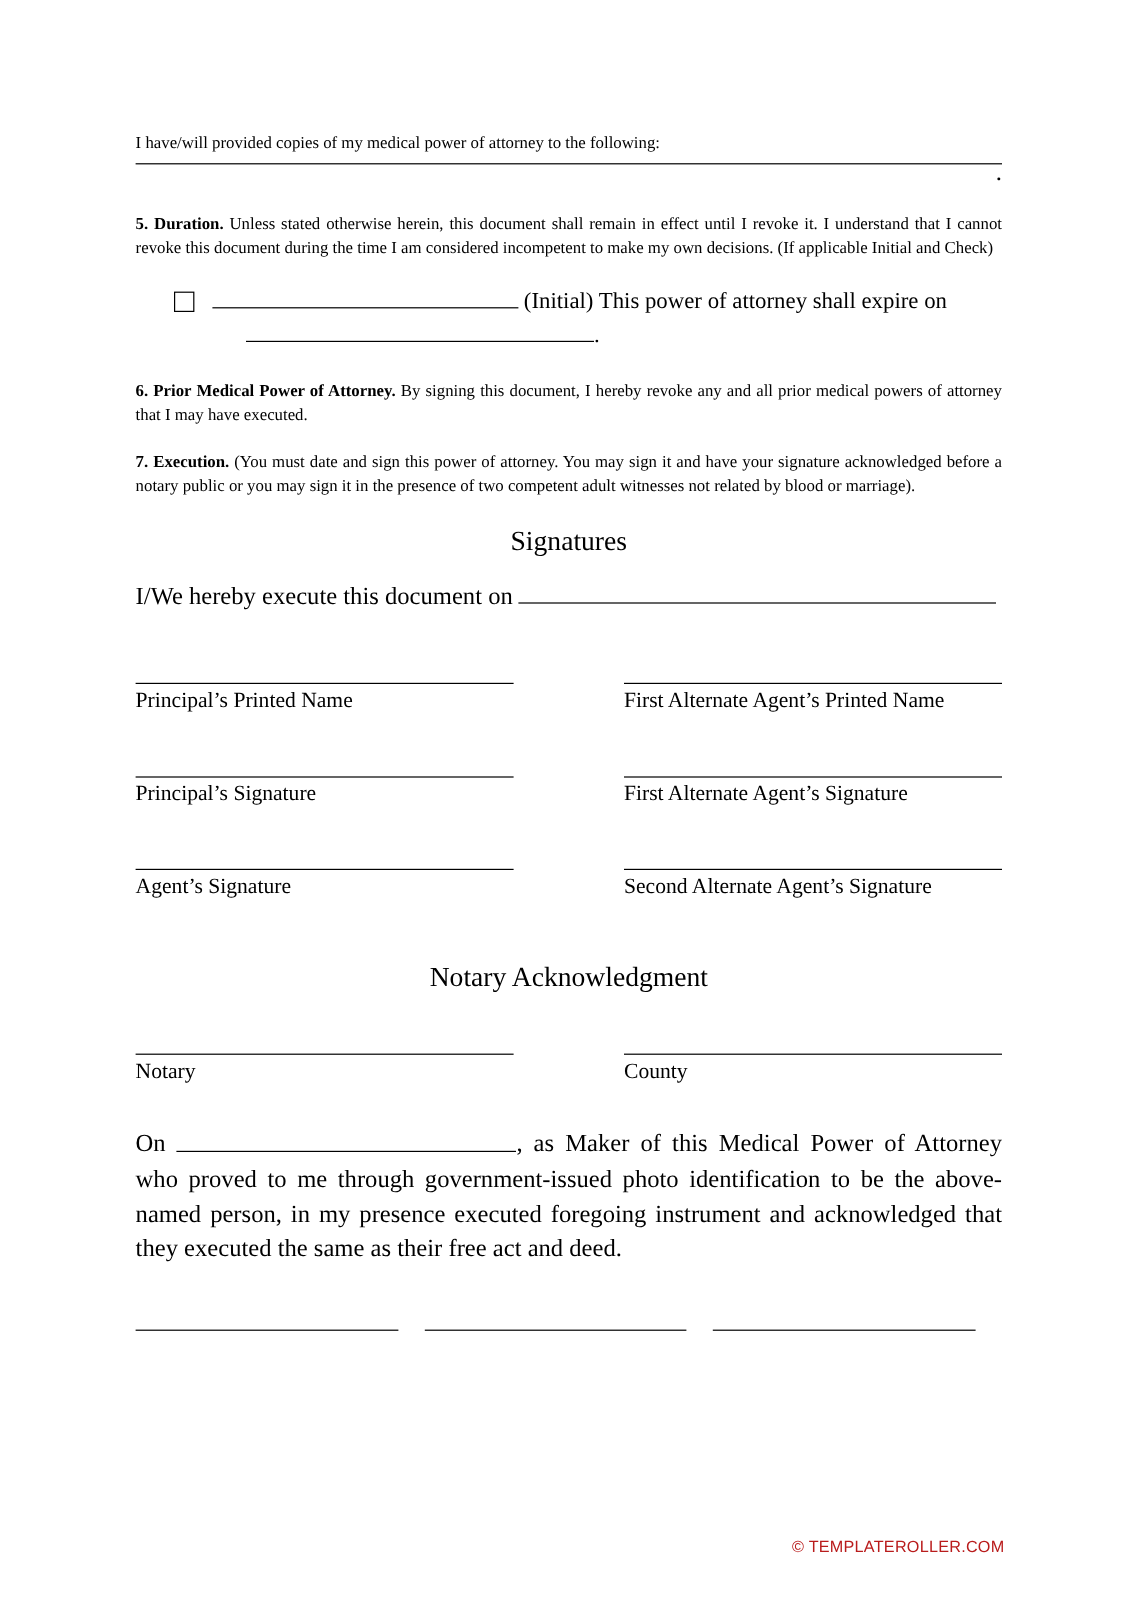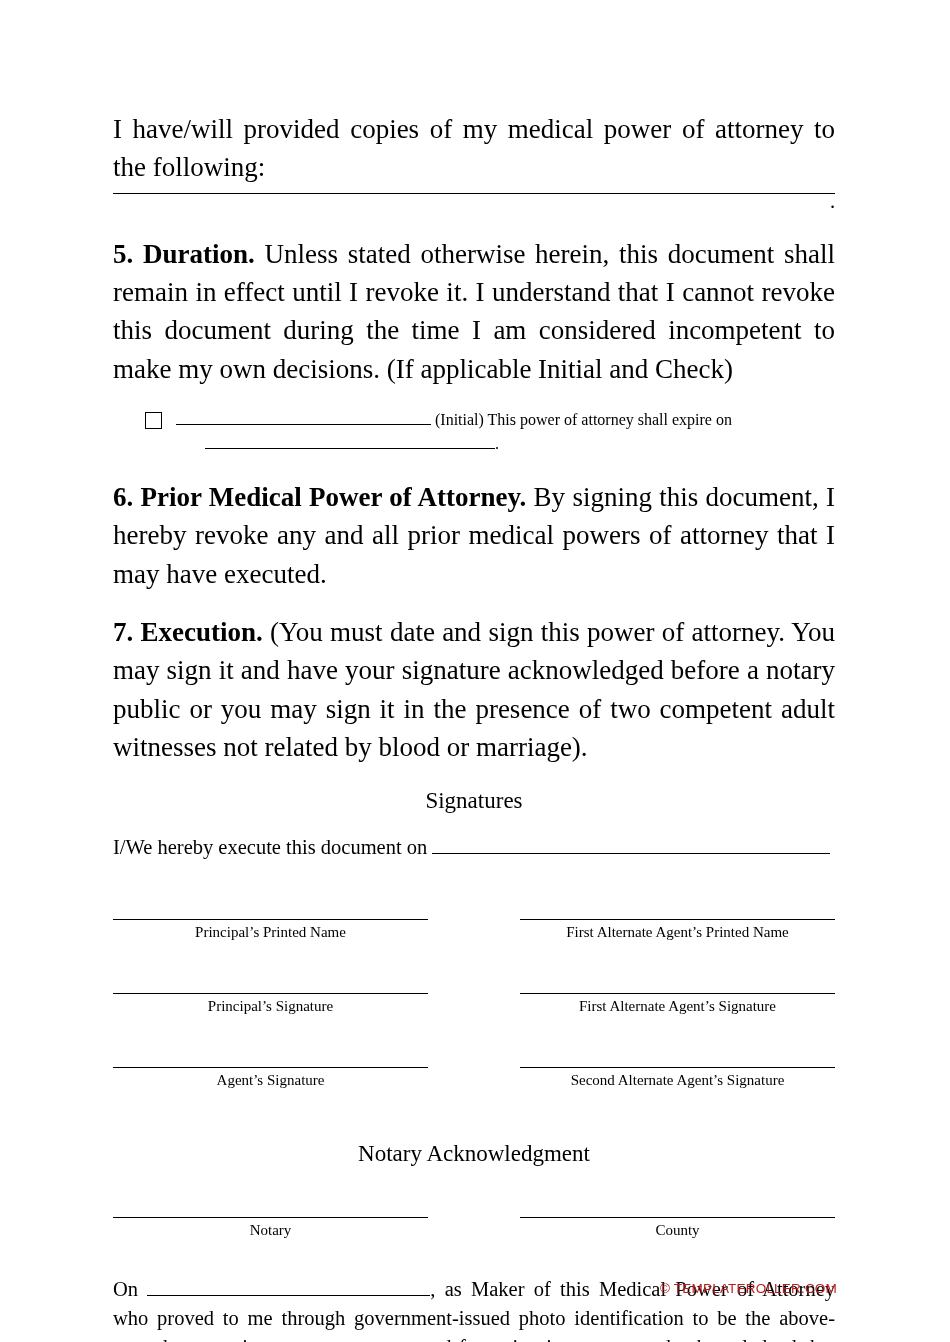--- a/index.html
+++ b/index.html
@@ -19,21 +19,21 @@
     background: #ffffff;
     overflow: hidden;
   }
   .content {
     position: absolute;
     left: 113px;
     top: 110px;
     width: 722px;
   }
   p.para {
-    font-size: 27px;
+    font-size: 14px;
     line-height: 1.42;
     text-align: justify;
     text-justify: inter-word;
     margin: 0 0 20px 0;
   }
   .bold {
     font-weight: bold;
   }
   .fill {
     display: inline-block;
@@ -44,21 +44,21 @@
   .lead-line {
     display: block;
     border-bottom: 1px solid #000;
     height: 0;
     margin-top: 6px;
   }
   
   .initial-block {
     margin: 12px 0 22px 0;
     padding-left: 32px;
-    font-size: 16px;
+    font-size: 19px;
     line-height: 1.5;
   }
   .checkbox {
     display: inline-block;
     width: 15px;
     height: 15px;
     border: 1.3px solid #000;
     vertical-align: middle;
     margin-right: 10px;
     position: relative;
@@ -97,22 +97,22 @@
     width: 315px;
   }
   .sig-cell.right {
     margin-left: 73px;
   }
   .sig-line {
     border-bottom: 1px solid #000;
     height: 30px;
   }
   .sig-label {
-    text-align: center;
-    font-size: 15px;
+    text-align: left;
+    font-size: 18px;
     padding-top: 3px;
     line-height: 1.2;
   }
   
   .sc-cell {
     width: 315px;
   }
   .sc-cell.right {
     margin-left: 73px;
   }

